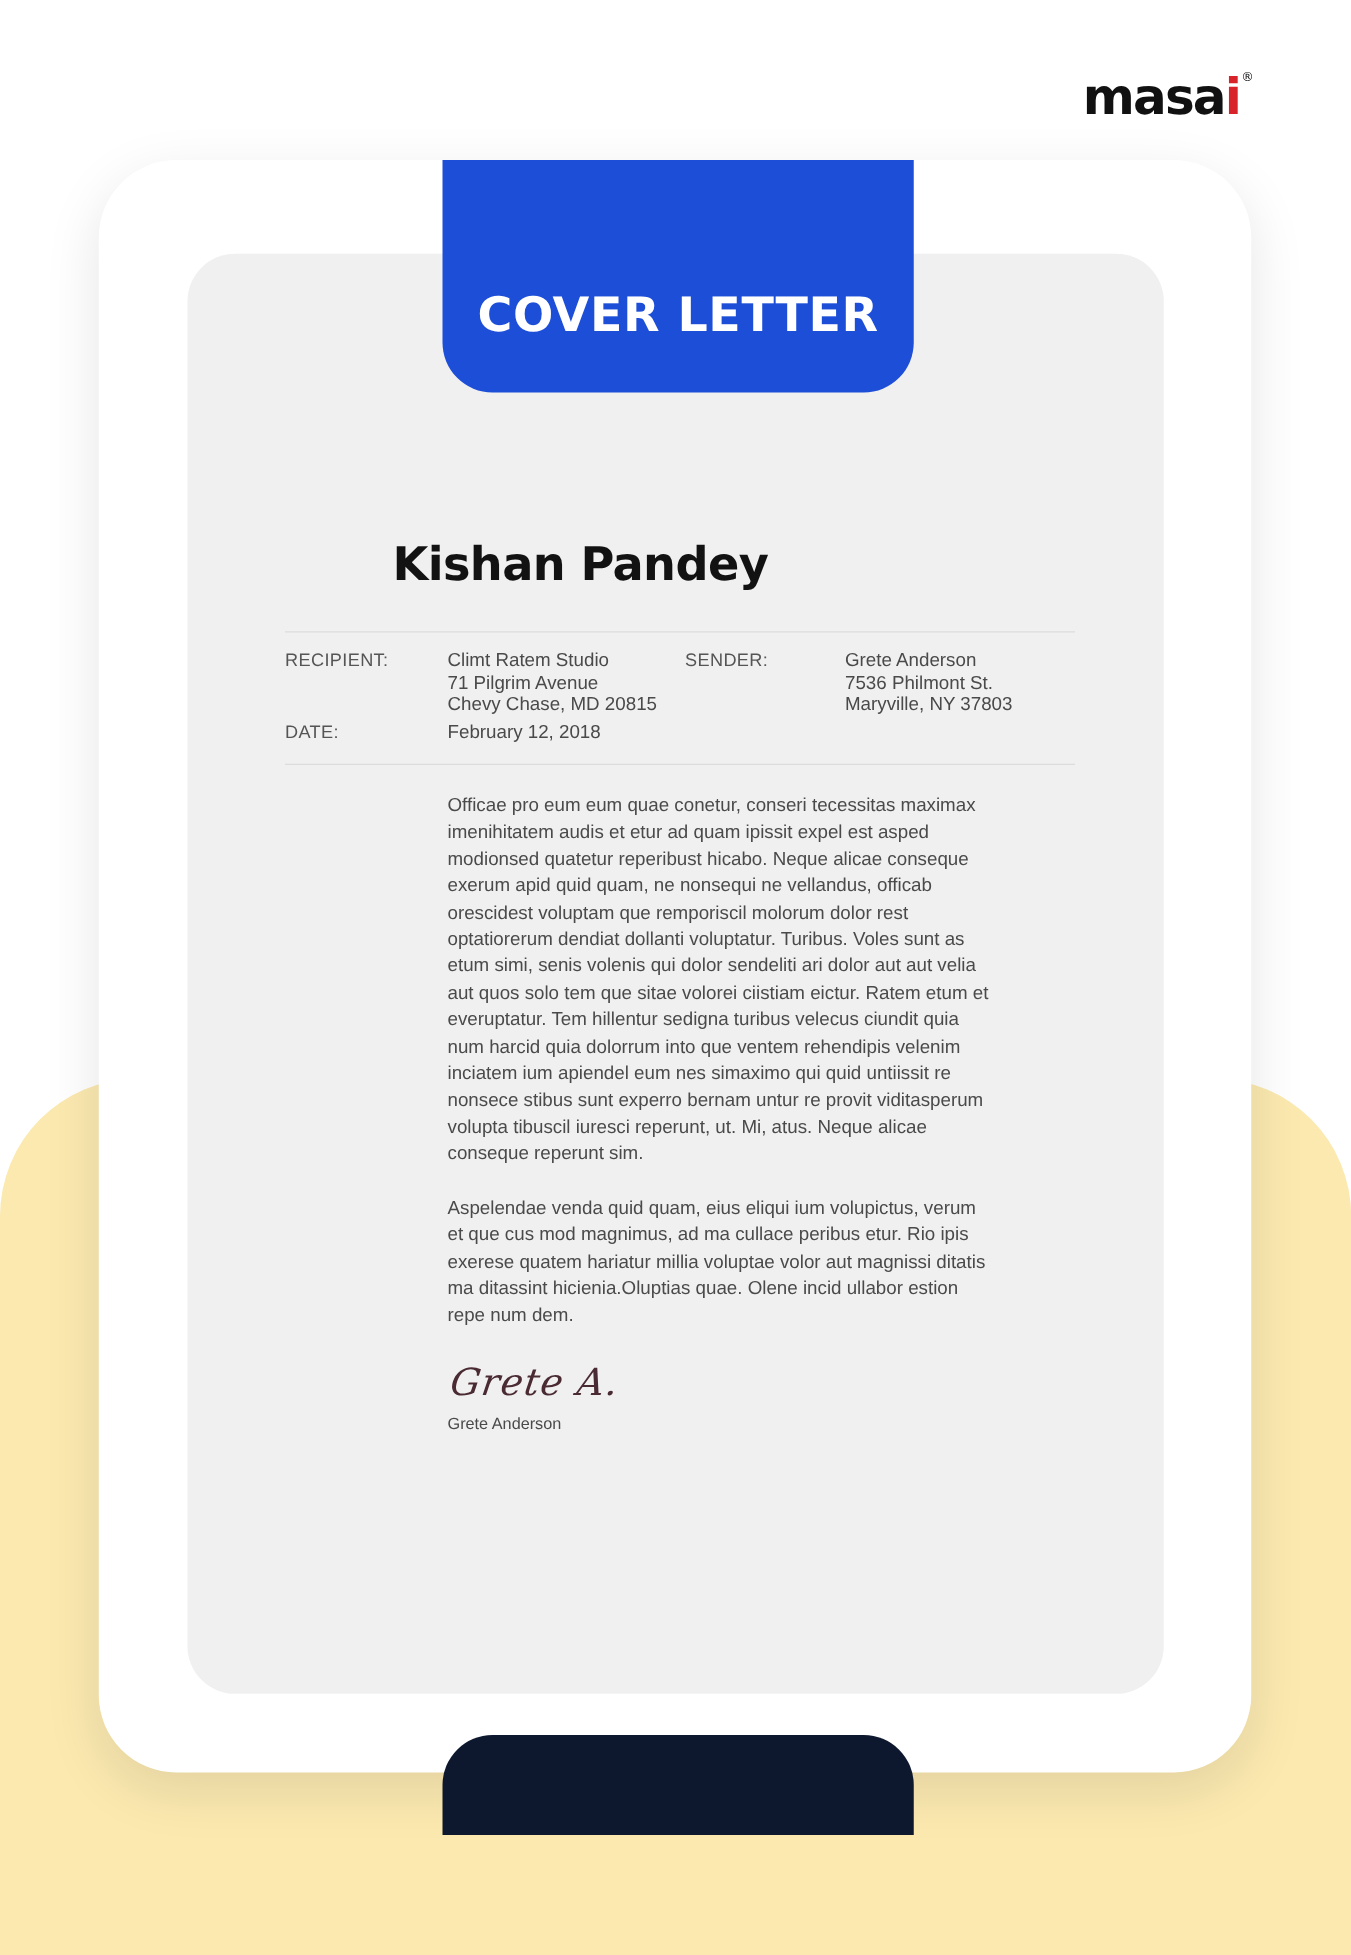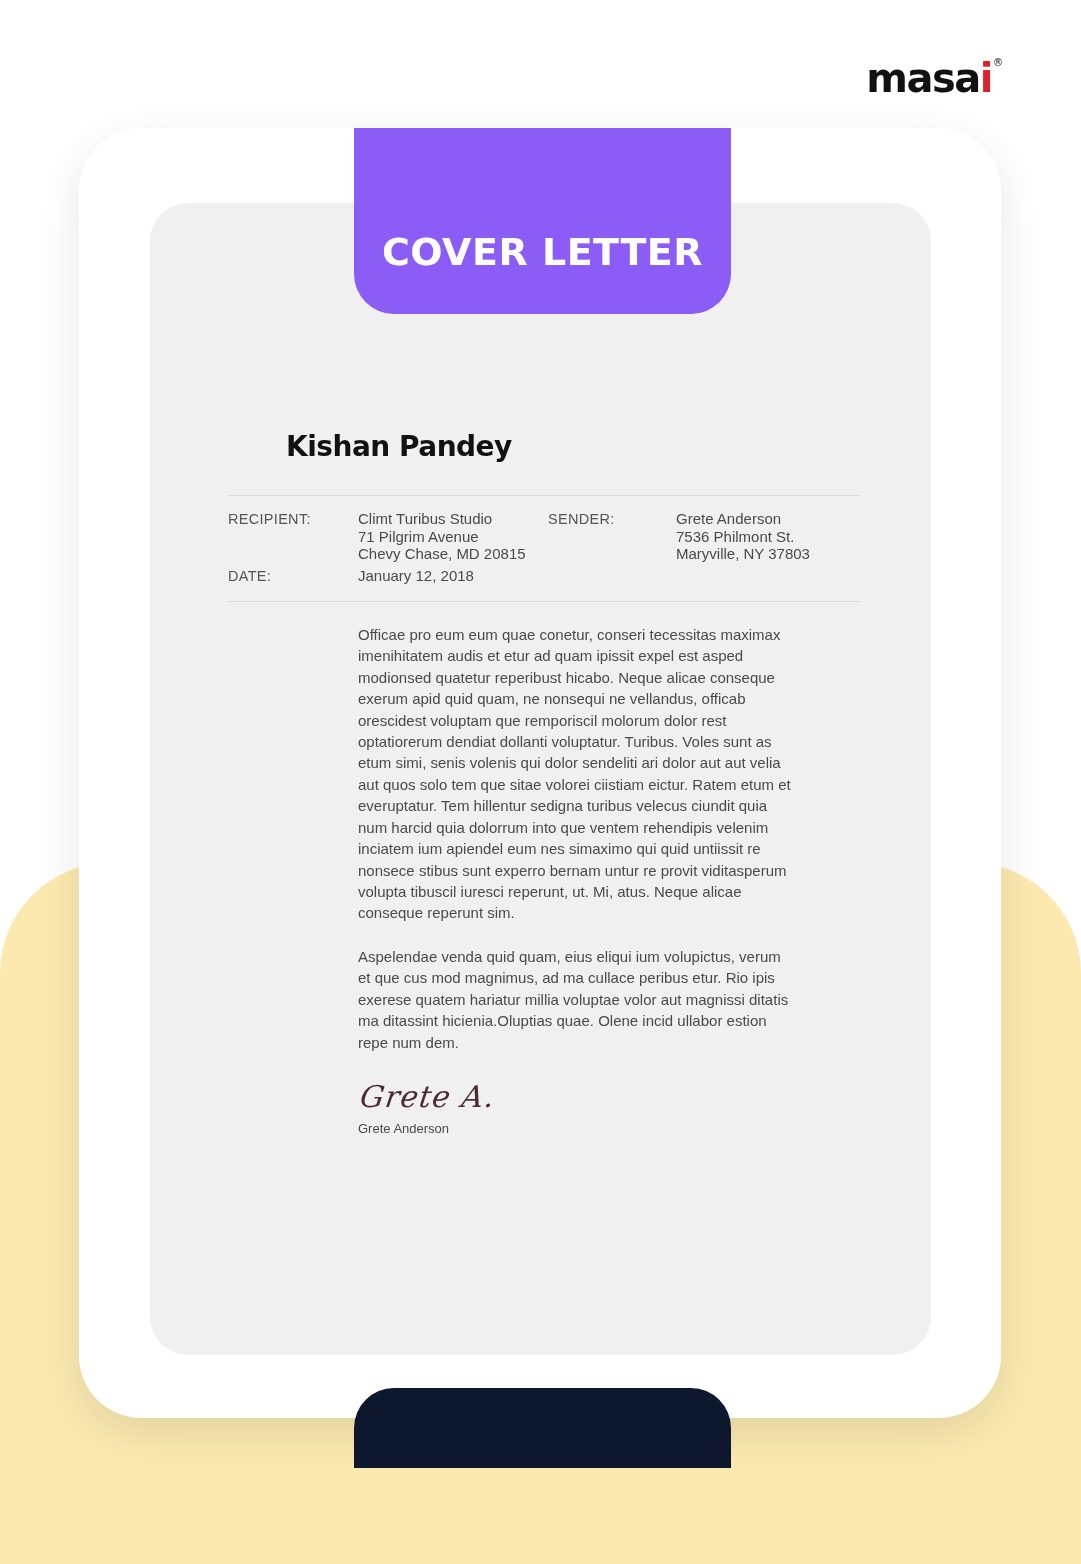--- a/index.html
+++ b/index.html
@@ -87,21 +87,21 @@
     z-index: 12;
   }
 
   
   .banner {
     position: absolute;
     left: 354px;
     top: 128px;
     width: 377px;
     height: 186px;
-    background: #8b5cf6;
+    background: #1d4ed8;
     border-bottom-left-radius: 40px;
     border-bottom-right-radius: 40px;
     z-index: 20;
     display: flex;
     align-items: flex-end;
     justify-content: center;
     padding-bottom: 40px;
   }
   .banner-title {
     font-family: "DejaVu Sans", sans-serif;
@@ -128,25 +128,25 @@
   .letter {
     position: absolute;
     left: 228px;
     top: 430px;
     width: 632px;
     z-index: 30;
   }
 
   .recipient-name {
     font-family: "DejaVu Sans", sans-serif;
-    font-size: 28px;
+    font-size: 37px;
     font-weight: 700;
     color: #121212;
     letter-spacing: -0.5px;
-    margin-left: 58px;
+    margin-left: 86px;
     margin-bottom: 32px;
   }
 
   .rule {
     height: 1px;
     background: #dcdcdc;
     width: 100%;
   }
 
   .meta {
@@ -245,35 +245,35 @@
 <div class="letter">
 
   <div class="recipient-name">Kishan Pandey</div>
 
   <div class="rule"></div>
 
   <div class="meta">
     <div class="meta-row">
       <div class="meta-label">RECIPIENT:</div>
       <div class="meta-value">
-        <div>Climt Turibus Studio</div>
+        <div>Climt Ratem Studio</div>
         <div>71 Pilgrim Avenue</div>
         <div>Chevy Chase, MD 20815</div>
       </div>
       <div class="meta-label sender-label">SENDER:</div>
       <div class="meta-value sender-value">
         <div>Grete Anderson</div>
         <div>7536 Philmont St.</div>
         <div>Maryville, NY 37803</div>
       </div>
     </div>
 
     <div class="meta-row">
       <div class="meta-label">DATE:</div>
-      <div class="meta-value">January 12, 2018</div>
+      <div class="meta-value">February 12, 2018</div>
     </div>
   </div>
 
   <div class="rule"></div>
 
   <div class="body-block">
     <div class="para">Officae pro eum eum quae conetur, conseri tecessitas maximax imenihitatem audis et etur ad quam ipissit expel est asped modionsed quatetur reperibust hicabo. Neque alicae conseque exerum apid quid quam, ne nonsequi ne vellandus, officab orescidest voluptam que remporiscil molorum dolor rest optatiorerum dendiat dollanti voluptatur. Turibus. Voles sunt as etum simi, senis volenis qui dolor sendeliti ari dolor aut aut velia aut quos solo tem que sitae volorei ciistiam eictur. Ratem etum et everuptatur. Tem hillentur sedigna turibus velecus ciundit quia num harcid quia dolorrum into que ventem rehendipis velenim inciatem ium apiendel eum nes simaximo qui quid untiissit re nonsece stibus sunt experro bernam untur re provit viditasperum volupta tibuscil iuresci reperunt, ut. Mi, atus. Neque alicae conseque reperunt sim.</div>
     <div class="para">Aspelendae venda quid quam, eius eliqui ium volupictus, verum et que cus mod magnimus, ad ma cullace peribus etur. Rio ipis exerese quatem hariatur millia voluptae volor aut magnissi ditatis ma ditassint hicienia.Oluptias quae. Olene incid ullabor estion repe num dem.</div>
 
     <div class="signature">

